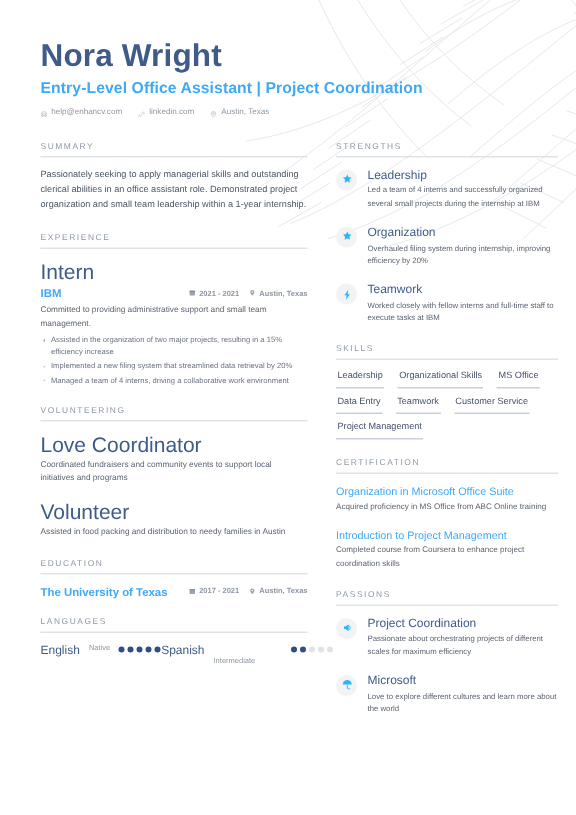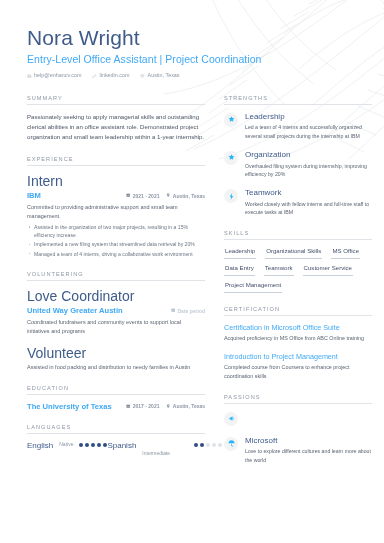--- a/index.html
+++ b/index.html
@@ -13,26 +13,26 @@
   
   .watermark{
     position:absolute;top:-26px;right:-40px;width:260px;height:190px;
     opacity:.5;pointer-events:none;z-index:0;
   }
   .watermark svg{width:100%;height:100%;display:block;}
 
   
   .header{position:relative;z-index:2;padding:26px 0 0 27px;}
   .name{
-    font-size:21px;font-weight:400;color:#3f5b8a;letter-spacing:.1px;
+    font-size:21px;font-weight:700;color:#3f5b8a;letter-spacing:.1px;
     line-height:1.1;margin:0;
   }
   .headline{
     font-size:10.5px;color:#3fa9f5;margin-top:4px;letter-spacing:.05px;
-    font-weight:400;
+    font-weight:700;
   }
   .contacts{display:flex;gap:11px;margin-top:8px;align-items:center;}
   .contact{display:flex;align-items:center;gap:2.5px;font-size:5.4px;color:#8d97a5;white-space:nowrap;}
   .contact svg{width:4.6px;height:4.6px;flex:none;display:block;}
   .contact .ctext{line-height:1;}
 
   
   .cols{position:relative;z-index:2;display:flex;padding:16px 12px 0 0;gap:0;}
   .col-left{width:205px;padding-left:27px;box-sizing:border-box;}
   .col-right{width:179px;padding-left:19px;box-sizing:border-box;}
@@ -226,32 +226,20 @@
             <li>Managed a team of 4 interns, driving a collaborative work environment</li>
           </ul>
         </div>
       </div>
 
       <div class="sec">
         <div class="sec-title">VOLUNTEERING</div>
 
         <div class="entry">
           <div class="entry-title">Love Coordinator</div>
-          <div class="entry-row">
-            <div class="entry-org">United Way Greater Austin</div>
-            <div class="entry-meta">
-              <span class="meta ghost">
-                <svg viewBox="0 0 16 16" fill="#c3cbd6">
-                  <rect x="1.5" y="3" width="13" height="11.5" rx="1.2"></rect>
-                  <rect x="1.5" y="3" width="13" height="3" fill="#b2bbc8"></rect>
-                </svg>
-                <span>Date period</span>
-              </span>
-            </div>
-          </div>
           <div class="entry-desc">Coordinated fundraisers and community events to support local initiatives and programs</div>
         </div>
 
         <div class="entry" style="margin-top:9px;">
           <div class="entry-title">Volunteer</div>
           <div class="entry-desc">Assisted in food packing and distribution to needy families in Austin</div>
         </div>
       </div>
 
       <div class="sec">
@@ -367,38 +355,42 @@
           <span class="skill">Data Entry</span>
           <span class="skill">Teamwork</span>
           <span class="skill">Customer Service</span>
           <span class="skill">Project Management</span>
         </div>
       </div>
 
       <div class="sec">
         <div class="sec-title">CERTIFICATION</div>
         <div class="cert">
-          <div class="cert-title">Certification in Microsoft Office Suite</div>
+          <div class="cert-title">Organization in Microsoft Office Suite</div>
           <div class="cert-desc">Acquired proficiency in MS Office from ABC Online training</div>
         </div>
         <div class="cert">
           <div class="cert-title">Introduction to Project Management</div>
           <div class="cert-desc">Completed course from Coursera to enhance project coordination skills</div>
         </div>
       </div>
 
       <div class="sec">
         <div class="sec-title">PASSIONS</div>
 
         <div class="ico-item">
           <div class="ico-circle">
             <svg viewBox="0 0 16 16" fill="#29b6f6">
               <path d="M3 6.2v3.6h2.2l5 3.2V3L5.2 6.2z"></path>
               <path d="M11.6 5.2a4 4 0 010 5.6" stroke="#29b6f6" stroke-width="1.3" fill="none" stroke-linecap="round"></path>
             </svg>
+          </div>
+          <div class="ico-body">
+            <div class="ico-title">Project Coordination</div>
+            <div class="ico-desc">Passionate about orchestrating projects of different scales for maximum efficiency</div>
           </div>
         </div>
 
         <div class="ico-item">
           <div class="ico-circle">
             <svg viewBox="0 0 16 16" fill="#29b6f6">
               <path d="M1.2 7.6A6.8 6.8 0 0114.8 7.6z"></path>
               <rect x="7.3" y="7.6" width="1.4" height="6.4" rx="0.7"></rect>
               <path d="M8.7 13.2a1.8 1.8 0 003.4.6" stroke="#29b6f6" stroke-width="1.2" fill="none" stroke-linecap="round"></path>
             </svg>

